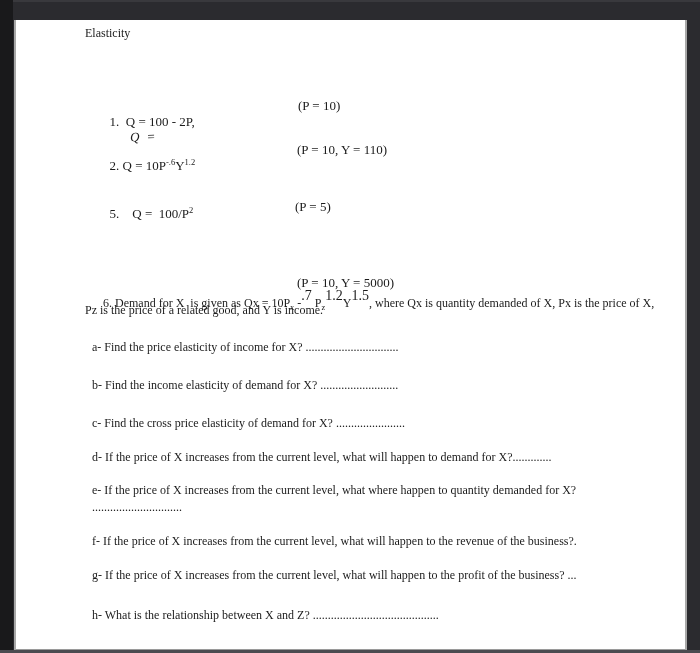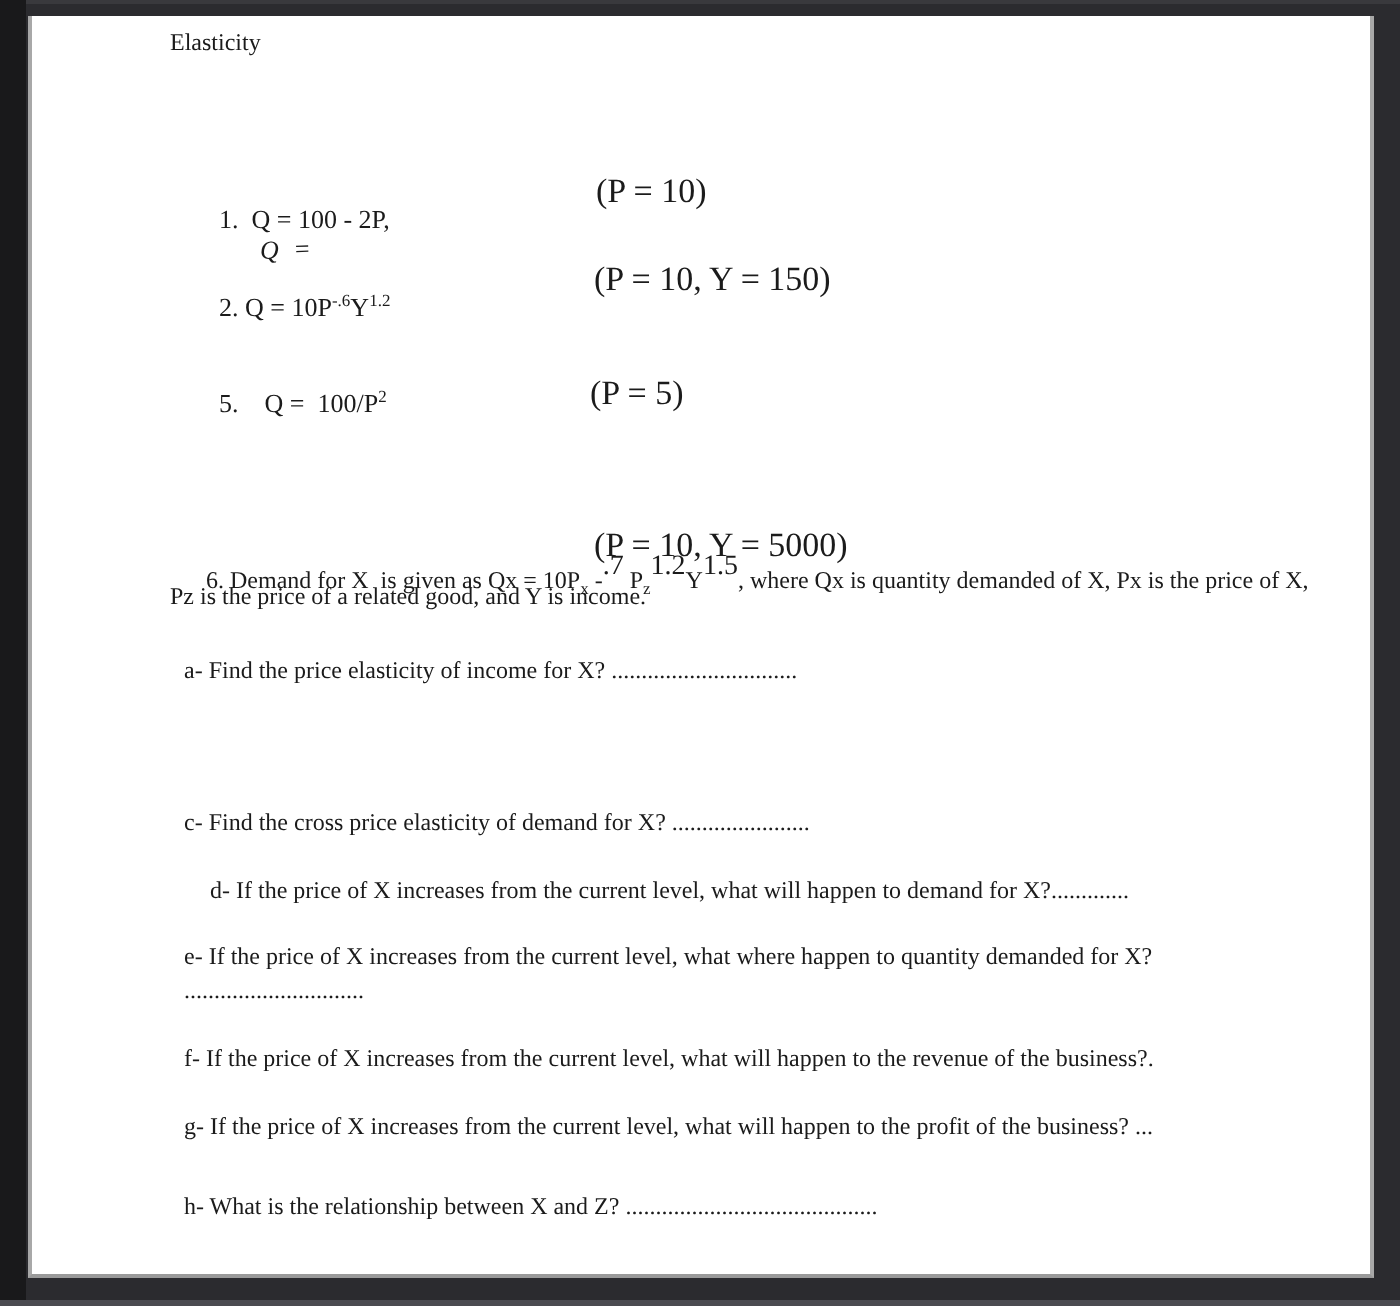--- a/index.html
+++ b/index.html
@@ -6,29 +6,29 @@
   html, body { width: 700px; height: 653px; overflow: hidden; }
   body { background: #2b2b2f; font-family: "Liberation Serif", serif; }
 
   .viewer { position: relative; width: 700px; height: 653px; background: #2b2b2f; }
 
   .top-line   { position: absolute; left: 0; top: 0; width: 700px; height: 2px; background: #39393d; }
   .left-edge  { position: absolute; left: 0; top: 0; width: 13px; height: 653px; background: #19191b; }
   .bottom-strip { position: absolute; left: 0; top: 650px; width: 700px; height: 3px; background: #4b4b50; }
 
   .page {
-    position: absolute; left: 14px; top: 8px; width: 673px; height: 631px;
+    position: absolute; left: 14px; top: 20px; width: 673px; height: 631px;
     background: #ffffff; color: #1b1b1b;
     border-left: 2px solid #a8a8a8; border-right: 2px solid #a8a8a8; border-bottom: 2px solid #9a9a9a;
     overflow: hidden;
   }
 
   .line { position: absolute; white-space: pre; font-size: 12px; color: #1b1b1b; }
   .eq   { font-size: 13px; }
-  .cond { position: absolute; font-size: 17px; white-space: pre; }
+  .cond { position: absolute; font-size: 13px; white-space: pre; }
 
   .sup-sm { font-size: 8.5px; position: relative; top: -5px; }
   .sup-lg { font-size: 14px;  position: relative; top: -7px; }
   .sub-sm { font-size: 8.5px; position: relative; top: 3px; }
 
   .hand { font-style: italic; font-size: 13px; letter-spacing: 2px; transform: rotate(-2deg); display: inline-block; }
 
   .scroll-track { position: absolute; left: 0; top: 633px; width: 700px; height: 17px; background: transparent; }
 </style>
 </head>
@@ -46,40 +46,41 @@
     <div class="line eq" style="left:74px; top:78px; right:6px;">
       <span>1.  Q = 100 - 2P,</span>
       <span class="cond" style="left:208px; top:0;">(P = 10)</span>
     </div>
     <div class="line" style="left:96px; top:94px;">
       <span class="hand">Q =</span>
     </div>
 
     <div class="line eq" style="left:74px; top:122px; right:6px;">
       <span>2. Q = 10P</span><span class="sup-sm">-.6</span><span>Y</span><span class="sup-sm">1.2</span>
-      <span class="cond" style="left:207px; top:0;">(P = 10, Y = 150)</span>
+      <span class="cond" style="left:207px; top:0;">(P = 10, Y = 110)</span>
     </div>
 
     <div class="line eq" style="left:74px; top:170px; right:6px;">
       <span>5.    Q =  100/P</span><span class="sup-sm">2</span>
       <span class="cond" style="left:205px; top:-7px;margin-top:16px;">(P = 5)</span>
     </div>
 
     <div class="line eq" style="left:74px; top:215px; right:6px;">
       <span class="cond" style="left:207px; top:0;margin-top:40px;">(P = 10, Y = 5000)</span>
     </div>
 
     <div class="line" style="left:69px; top:260px;">
       <span>6. Demand for X  is given as Qx = 10P</span><span class="sub-sm">x</span><span> -</span><span class="sup-lg">.7</span><span> P</span><span class="sub-sm">z</span><span class="sup-lg">1.2</span><span>Y</span><span class="sup-lg">1.5</span><span>, where Qx is quantity demanded of X, Px is the price of X,</span>
     </div>
     <div class="line" style="left:69px; top:283px;">Pz is the price of a related good, and Y is income.</div>
 
     <div class="line" style="left:76px; top:320px;">a- Find the price elasticity of income for X? ...............................</div>
+    <div class="line" style="left:76px; top:358px;">b- Find the income elasticity of demand for X? ..........................</div>
     <div class="line" style="left:76px; top:396px;">c- Find the cross price elasticity of demand for X? .......................</div>
-    <div class="line" style="left:76px; top:430px;margin-left:13px;">d- If the price of X increases from the current level, what will happen to demand for X?.............</div>
+    <div class="line" style="left:76px; top:430px;">d- If the price of X increases from the current level, what will happen to demand for X?.............</div>
     <div class="line" style="left:76px; top:463px;">e- If the price of X increases from the current level, what where happen to quantity demanded for X?</div>
     <div class="line" style="left:76px; top:480px;">..............................</div>
     <div class="line" style="left:76px; top:514px;">f- If the price of X increases from the current level, what will happen to the revenue of the business?.</div>
     <div class="line" style="left:76px; top:548px;">g- If the price of X increases from the current level, what will happen to the profit of the business? ...</div>
     <div class="line" style="left:76px; top:588px;">h- What is the relationship between X and Z? ..........................................</div>
 
   </div>
 
   <div class="scroll-track">
     

